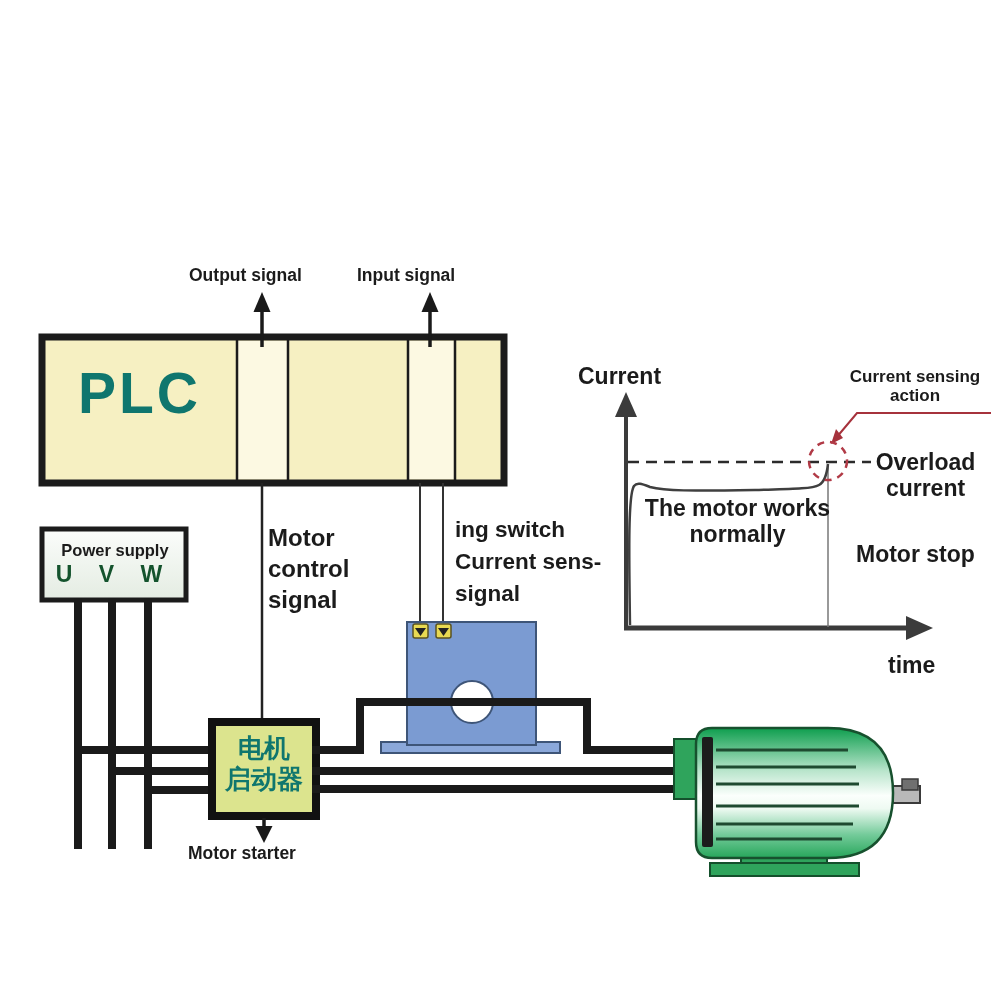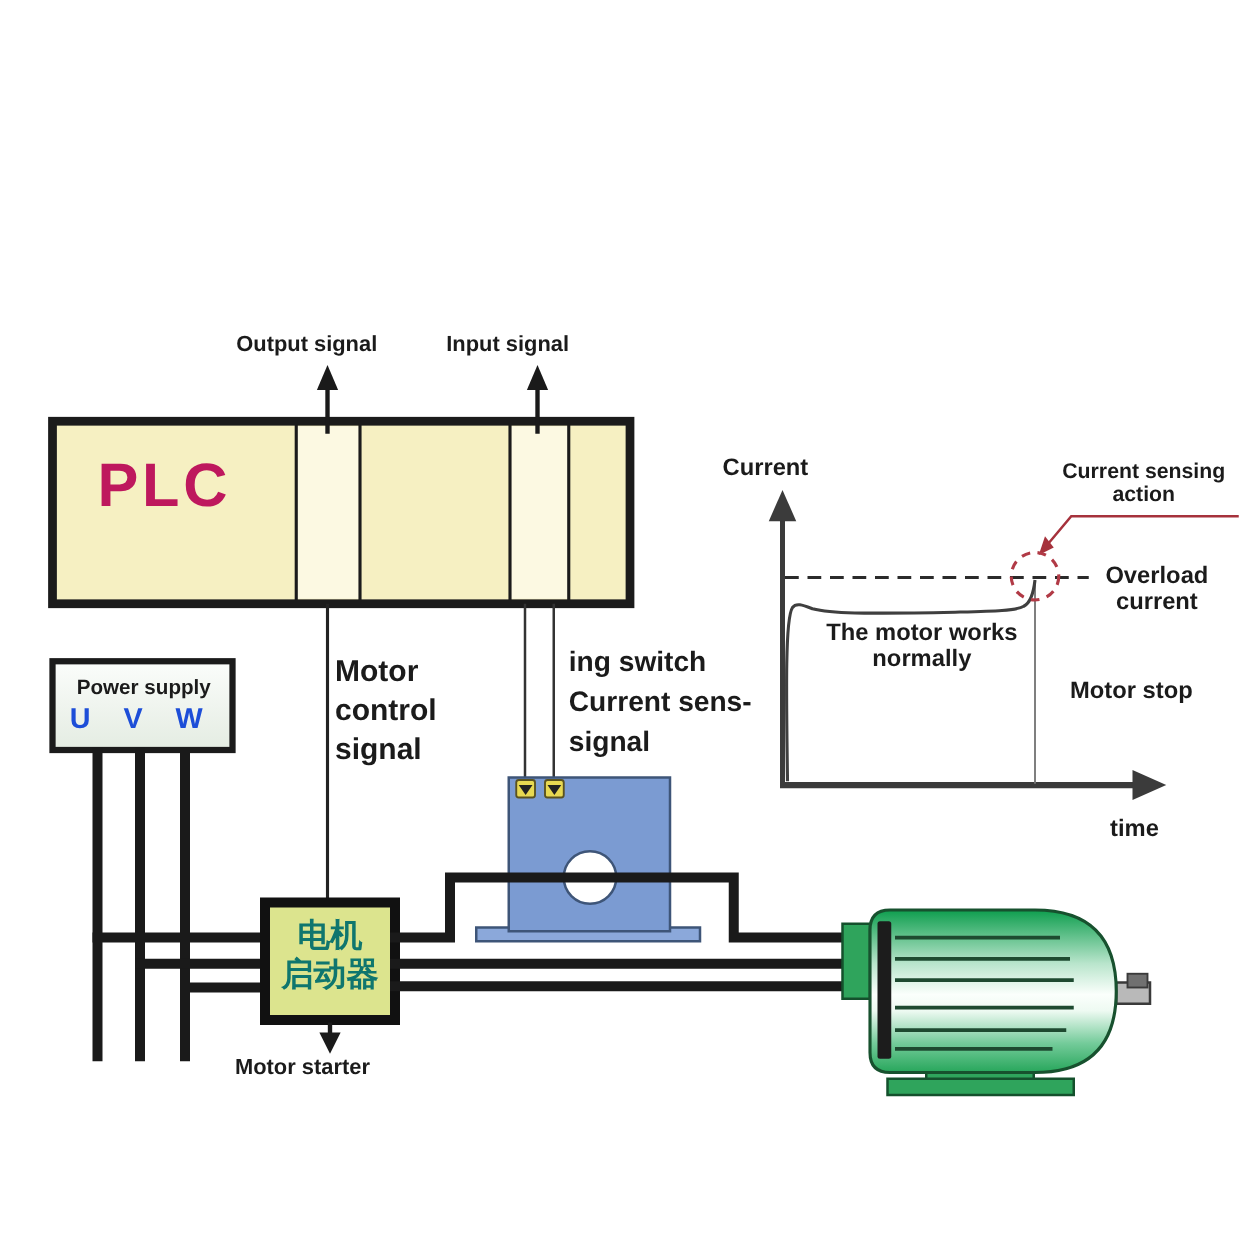--- a/index.html
+++ b/index.html
@@ -4,27 +4,27 @@
 <style>
   html,body{margin:0;padding:0;background:#ffffff;}
   #stage{
     position:relative;width:1001px;height:1001px;background:#ffffff;overflow:hidden;
     font-family:"Liberation Sans","DejaVu Sans",sans-serif;color:#1b1b1b;padding-left:44px;
   }
   #linework{position:absolute;left:0;top:0;width:1001px;height:1001px;}
   .lbl{position:absolute;font-weight:bold;white-space:nowrap;line-height:1.12;}
   .sm{font-size:17.5px;}
   .center{text-align:center;}
-  #plc-label{font-size:49px;font-weight:600;color:#be185d;letter-spacing:3px;}
+  #plc-label{font-size:57px;font-weight:600;color:#0f766e;letter-spacing:3px;}
   #power-title{font-size:16.5px;width:136px;text-align:center;}
-  #uvw{font-size:23px;width:144px;text-align:center;color:#1d4ed8;letter-spacing:10px;}
+  #uvw{font-size:23px;width:144px;text-align:center;color:#14532d;letter-spacing:10px;}
   #motor-control{font-size:24px;line-height:1.3;}
   #sensing-switch{font-size:22.5px;line-height:1.42;}
   #starter-cn{font-size:26px;line-height:1.2;width:104px;text-align:center;color:#0f766e;}
-  .chartlbl{font-size:19px;}
+  .chartlbl{font-size:23px;}
 </style>
 </head>
 <body>
 
 <div id="stage">
 
   <svg id="linework" viewBox="0 0 1001 1001">
     <defs>
       <linearGradient id="motorGrad" x1="0" y1="0" x2="0" y2="1">
         <stop offset="0" stop-color="#0e9e4e"></stop>

